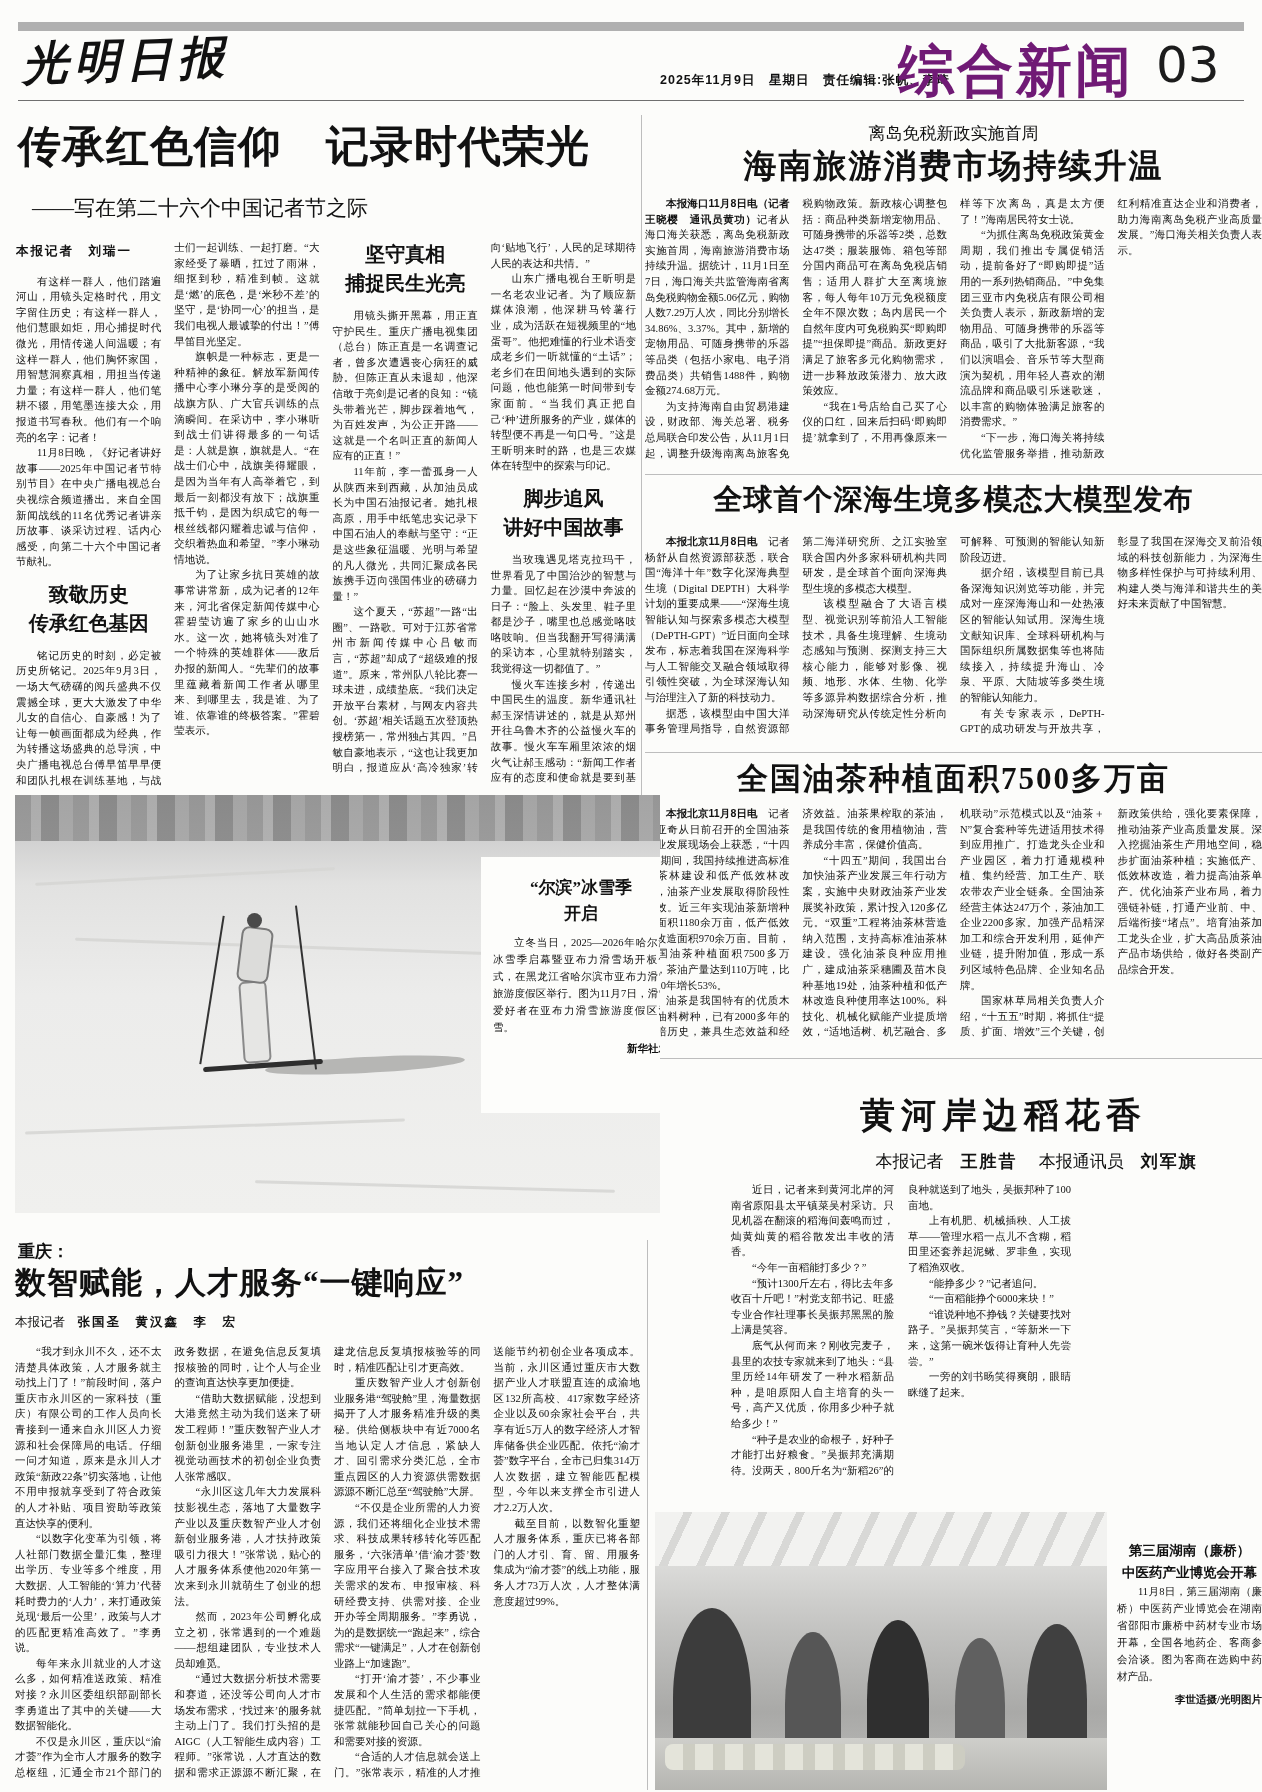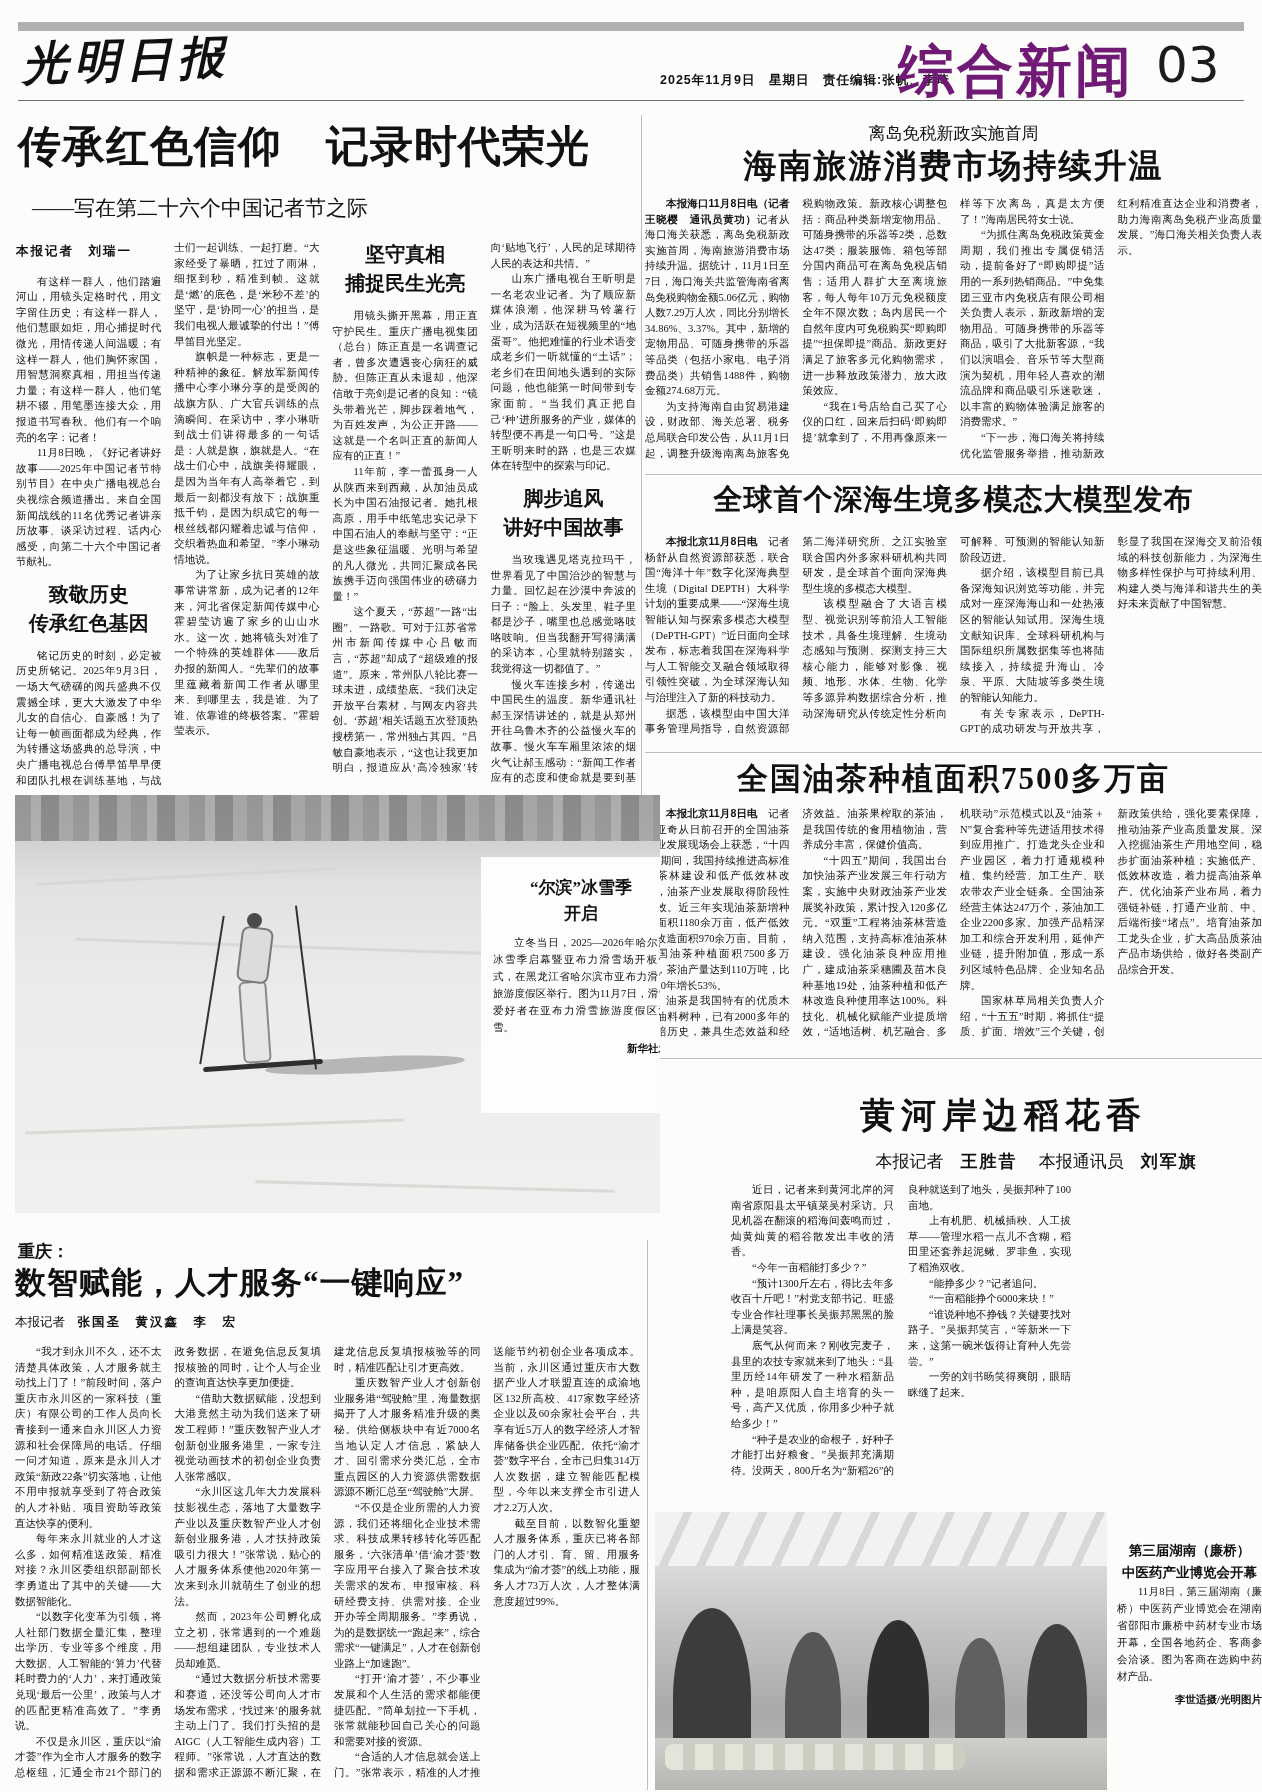--- a/index.html
+++ b/index.html
@@ -200,22 +200,22 @@
     <div class="expo-cap-credit">李世适摄/光明图片</div>
   </div>
 
   <div class="abs cq-kicker">重庆：</div>
   <div class="abs cq-hl">数智赋能，人才服务“一键响应”</div>
   <div class="abs cq-byline">
     <span>本报记者</span>　<b>张国圣　黄汉鑫　李　宏</b>
   </div>
   <div class="abs body-cols" style="left:15px;top:1344px;width:625px;height:446px;column-count:4;">
       <p>“我才到永川不久，还不太清楚具体政策，人才服务就主动找上门了！”前段时间，落户重庆市永川区的一家科技（重庆）有限公司的工作人员向长青接到一通来自永川区人力资源和社会保障局的电话。仔细一问才知道，原来是永川人才政策“新政22条”切实落地，让他不用申报就享受到了符合政策的人才补贴、项目资助等政策直达快享的便利。</p>
+      <p>“以数字化变革为引领，将人社部门数据全量汇集，整理出学历、专业等多个维度，用大数据、人工智能的‘算力’代替耗时费力的‘人力’，来打通政策兑现‘最后一公里’，政策与人才的匹配更精准高效了。”李勇说。</p>
       <p>每年来永川就业的人才这么多，如何精准送政策、精准对接？永川区委组织部副部长李勇道出了其中的关键——大数据智能化。</p>
-      <p>“以数字化变革为引领，将人社部门数据全量汇集，整理出学历、专业等多个维度，用大数据、人工智能的‘算力’代替耗时费力的‘人力’，来打通政策兑现‘最后一公里’，政策与人才的匹配更精准高效了。”李勇说。</p>
       <p>不仅是永川区，重庆以“渝才荟”作为全市人才服务的数字总枢纽，汇通全市21个部门的政务数据，在避免信息反复填报核验的同时，让个人与企业的查询直达快享更加便捷。</p>
       <p>“借助大数据赋能，没想到大港竟然主动为我们送来了研发工程师！”重庆数智产业人才创新创业服务港里，一家专注视觉动画技术的初创企业负责人张常感叹。</p>
       <p>“永川区这几年大力发展科技影视生态，落地了大量数字产业以及重庆数智产业人才创新创业服务港，人才扶持政策吸引力很大！”张常说，贴心的人才服务体系使他2020年第一次来到永川就萌生了创业的想法。</p>
       <p>然而，2023年公司孵化成立之初，张常遇到的一个难题——想组建团队，专业技术人员却难觅。</p>
       <p>“通过大数据分析技术需要和赛道，还没等公司向人才市场发布需求，‘找过来’的服务就主动上门了。我们打头招的是AIGC（人工智能生成内容）工程师。”张常说，人才直达的数据和需求正源源不断汇聚，在建龙信息反复填报核验等的同时，精准匹配让引才更高效。</p>
       <p>重庆数智产业人才创新创业服务港“驾驶舱”里，海量数据揭开了人才服务精准升级的奥秘。供给侧板块中有近7000名当地认定人才信息，紧缺人才、回引需求分类汇总，全市重点园区的人力资源供需数据源源不断汇总至“驾驶舱”大屏。</p>
       <p>“不仅是企业所需的人力资源，我们还将细化企业技术需求、科技成果转移转化等匹配服务，‘六张清单’借‘渝才荟’数字应用平台接入了聚合技术攻关需求的发布、申报审核、科研经费支持、供需对接、企业开办等全周期服务。”李勇说，为的是数据统一“跑起来”，综合需求“一键满足”，人才在创新创业路上“加速跑”。</p>
       <p>“打开‘渝才荟’，不少事业发展和个人生活的需求都能便捷匹配。”简单划拉一下手机，张常就能秒回自己关心的问题和需要对接的资源。</p>
       <p>“合适的人才信息就会送上门。”张常表示，精准的人才推送能节约初创企业各项成本。当前，永川区通过重庆市大数据产业人才联盟直连的成渝地区132所高校、417家数字经济企业以及60余家社会平台，共享有近5万人的数字经济人才智库储备供企业匹配。依托“渝才荟”数字平台，全市已归集314万人次数据，建立智能匹配模型，今年以来支撑全市引进人才2.2万人次。</p>
       <p>截至目前，以数智化重塑人才服务体系，重庆已将各部门的人才引、育、留、用服务集成为“渝才荟”的线上功能，服务人才73万人次，人才整体满意度超过99%。</p>

